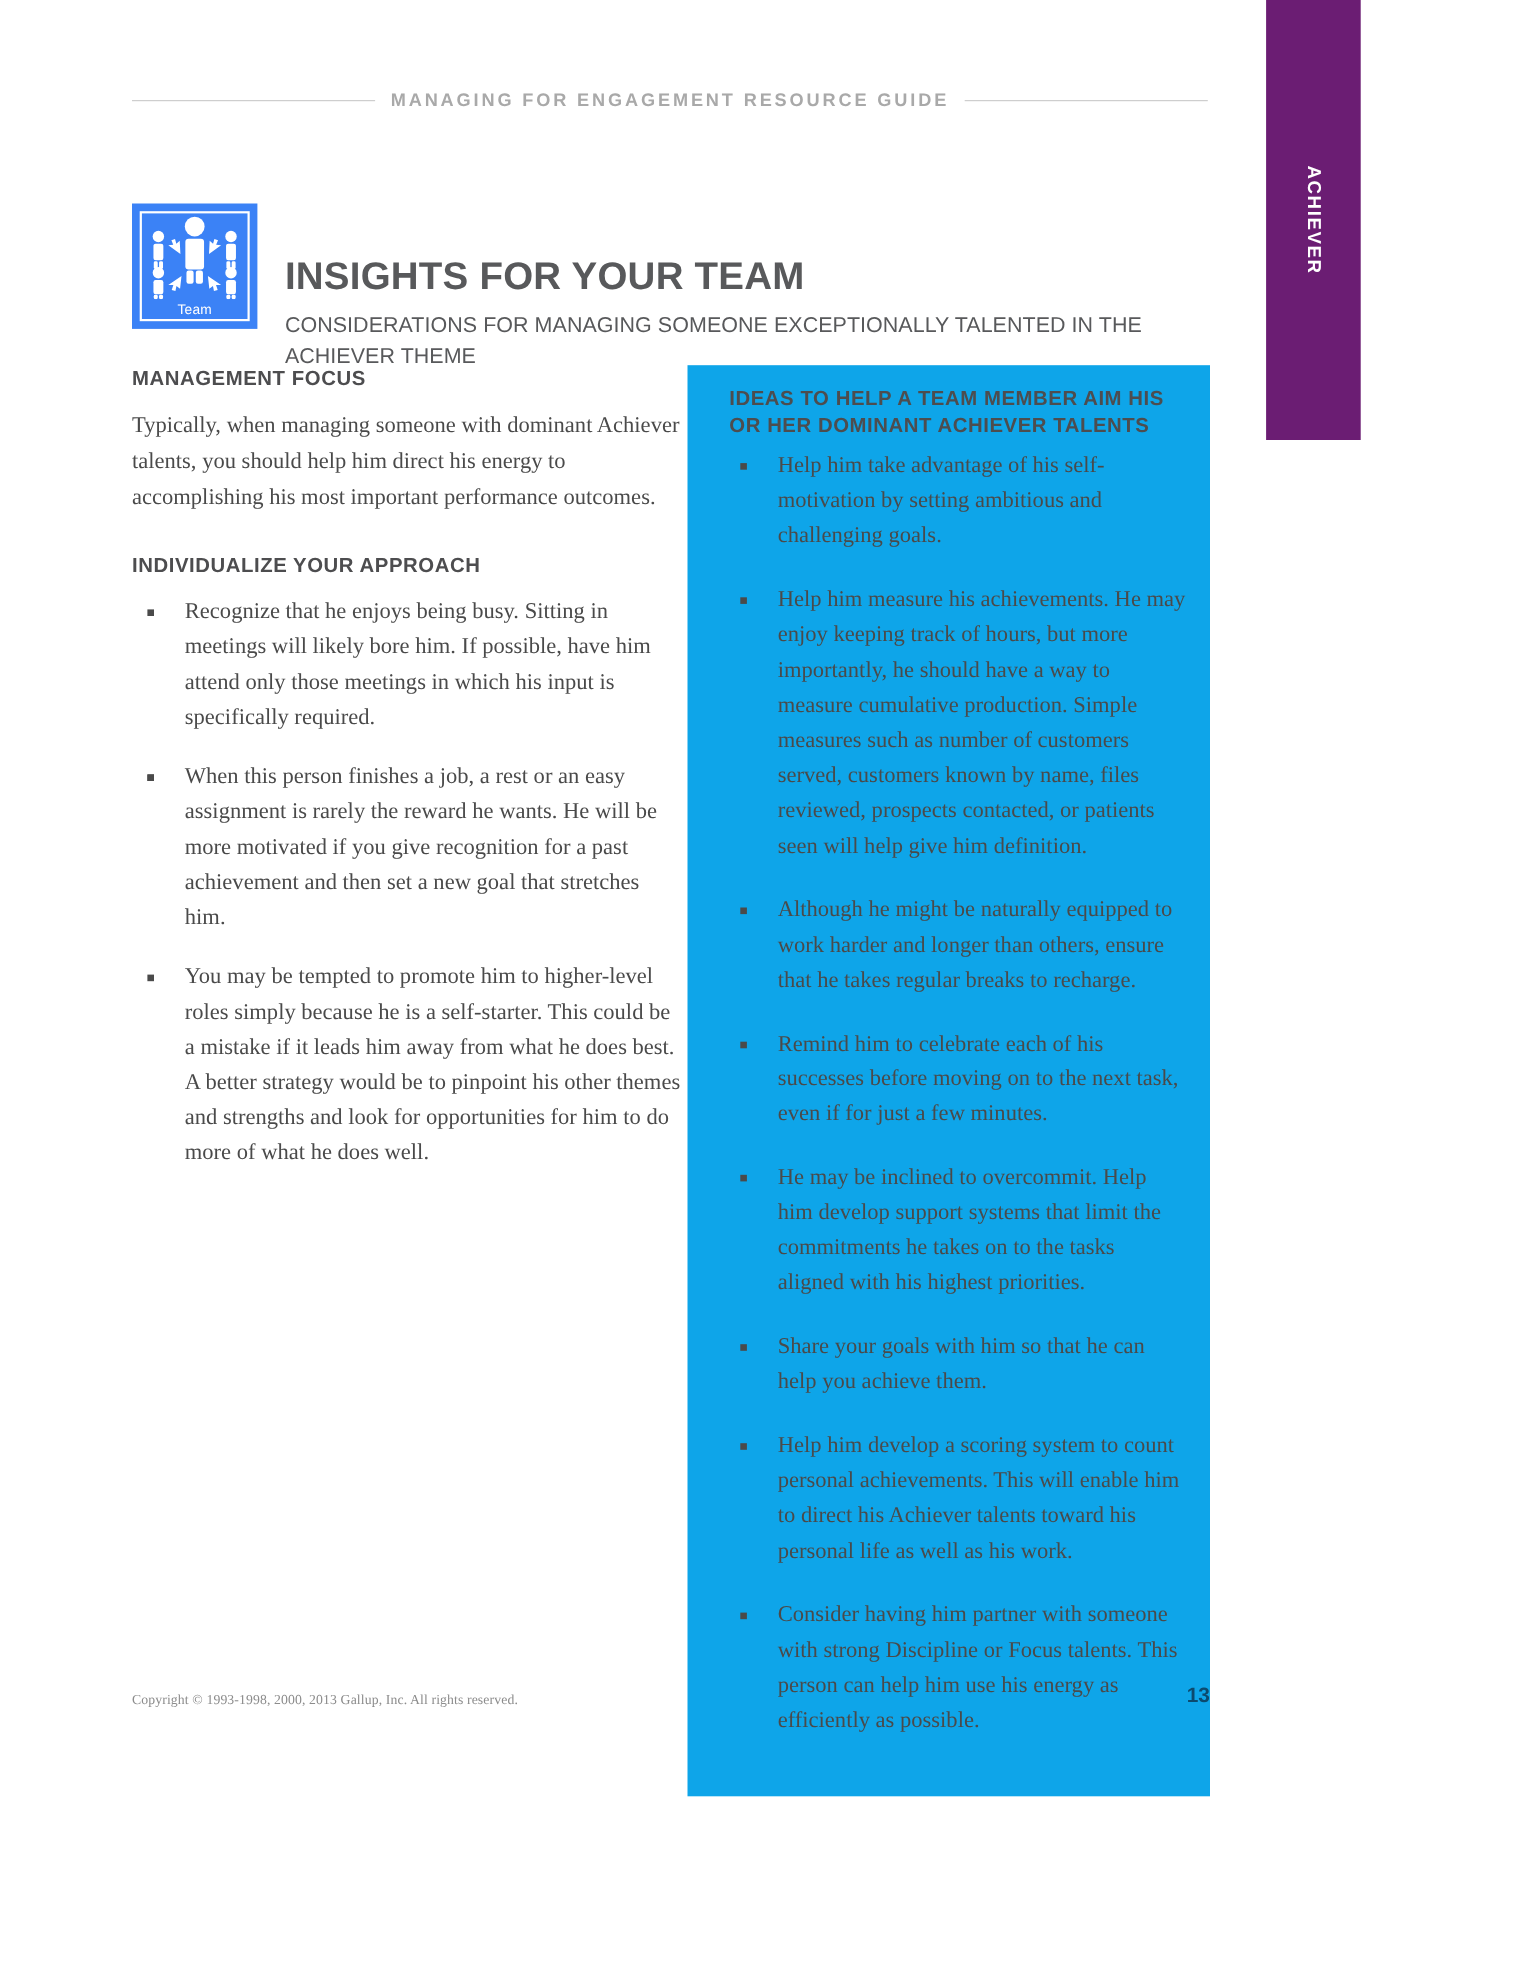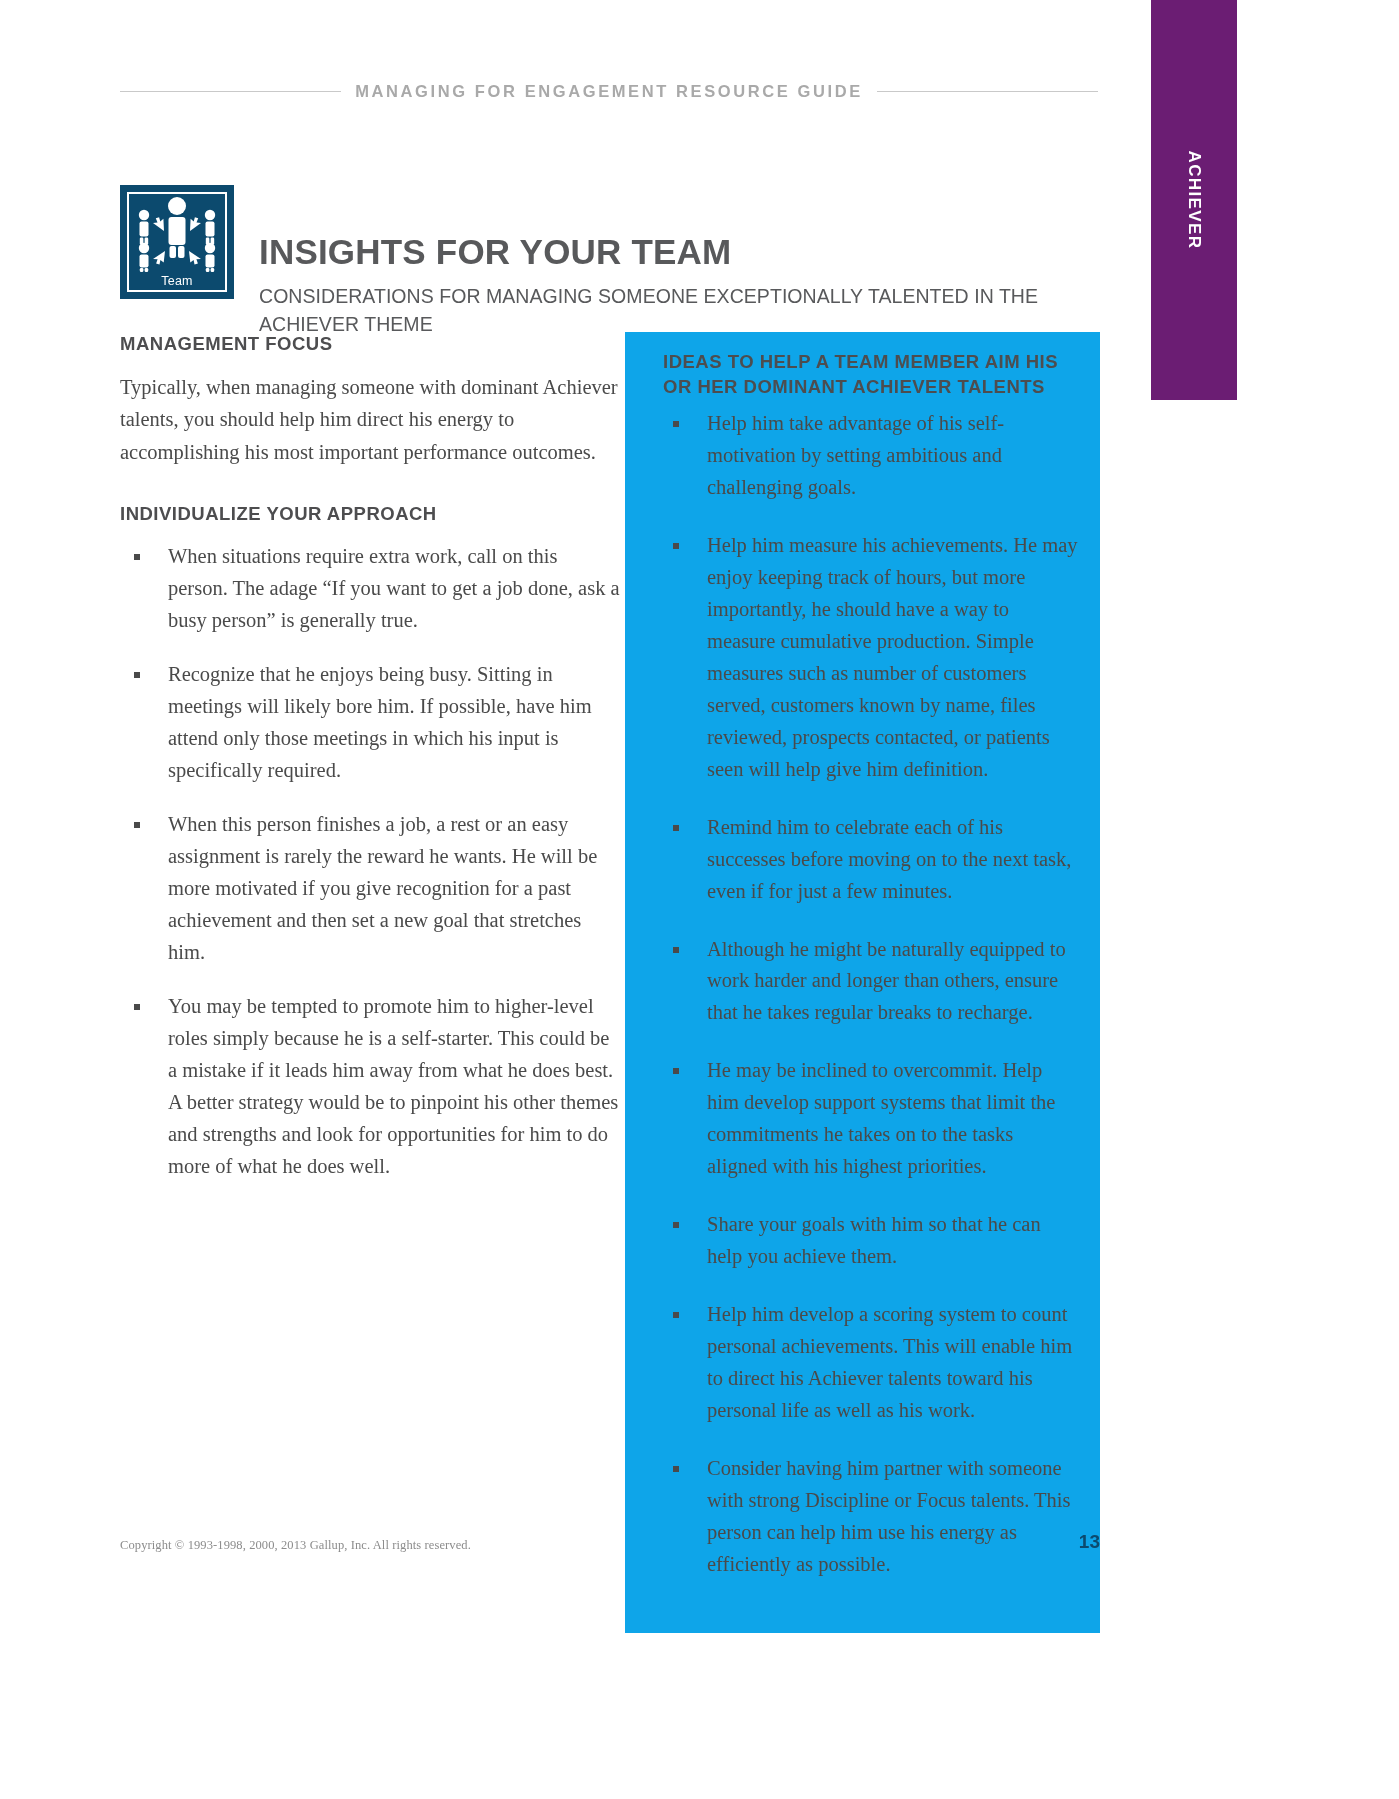--- a/index.html
+++ b/index.html
@@ -79,21 +79,21 @@
     width: 980px;
     display: flex;
     align-items: flex-start;
   }
 
   .theme-icon {
     position: relative;
     flex: 0 0 auto;
     width: 114px;
     height: 114px;
-    background: #0c4a6e;
+    background: #3b82f6;
     padding: 0;
     box-sizing: border-box;
   }
   .theme-icon-inner {
     position: absolute;
     left: 7px;
     top: 7px;
     right: 7px;
     bottom: 7px;
     border: 2px solid #ffffff;
@@ -315,35 +315,34 @@
   </div>
 
   <div class="content">
 
     <div class="col-left">
       <h2 class="section-head">MANAGEMENT FOCUS</h2>
       <p class="body-para">Typically, when managing someone with dominant Achiever talents, you should help him direct his energy to accomplishing his most important performance outcomes.</p>
 
       <h2 class="section-head second">INDIVIDUALIZE YOUR APPROACH</h2>
       <ul class="bullets" id="left-bullets">
-          <li><span class="sq"></span><span>When situations require extra work, call on this person. The adage “If you want to get a job done, ask a busy person” is generally true.</span></li>
           <li><span class="sq"></span><span>Recognize that he enjoys being busy. Sitting in meetings will likely bore him. If possible, have him attend only those meetings in which his input is specifically required.</span></li>
           <li><span class="sq"></span></li>
           <li><span class="sq"></span><span>When this person finishes a job, a rest or an easy assignment is rarely the reward he wants. He will be more motivated if you give recognition for a past achievement and then set a new goal that stretches him.</span></li>
           <li><span class="sq"></span><span>You may be tempted to promote him to higher-level roles simply because he is a self-starter. This could be a mistake if it leads him away from what he does best. A better strategy would be to pinpoint his other themes and strengths and look for opportunities for him to do more of what he does well.</span></li>
         </ul>
     </div>
 
     <div class="col-right-panel">
       <h2 class="section-head">IDEAS TO HELP A TEAM MEMBER AIM HIS OR HER DOMINANT ACHIEVER TALENTS</h2>
       <ul class="bullets" id="right-bullets">
           <li><span class="sq"></span><span>Help him take advantage of his self-motivation by setting ambitious and challenging goals.</span></li>
           <li><span class="sq"></span><span>Help him measure his achievements. He may enjoy keeping track of hours, but more importantly, he should have a way to measure cumulative production. Simple measures such as number of customers served, customers known by name, files reviewed, prospects contacted, or patients seen will help give him definition.</span></li>
+          <li><span class="sq"></span><span>Although he might be naturally equipped to work harder and longer than others, ensure that he takes regular breaks to recharge.</span></li>
           <li><span class="sq"></span><span>Remind him to celebrate each of his successes before moving on to the next task, even if for just a few minutes.</span></li>
-          <li><span class="sq"></span><span>Although he might be naturally equipped to work harder and longer than others, ensure that he takes regular breaks to recharge.</span></li>
           <li><span class="sq"></span><span>He may be inclined to overcommit. Help him develop support systems that limit the commitments he takes on to the tasks aligned with his highest priorities.</span></li>
           <li><span class="sq"></span><span>Share your goals with him so that he can help you achieve them.</span></li>
           <li><span class="sq"></span><span>Help him develop a scoring system to count personal achievements. This will enable him to direct his Achiever talents toward his personal life as well as his work.</span></li>
           <li><span class="sq"></span><span>Consider having him partner with someone with strong Discipline or Focus talents. This person can help him use his energy as efficiently as possible.</span></li>
         </ul>
     </div>
 
   </div>
 
   <div class="footer">

